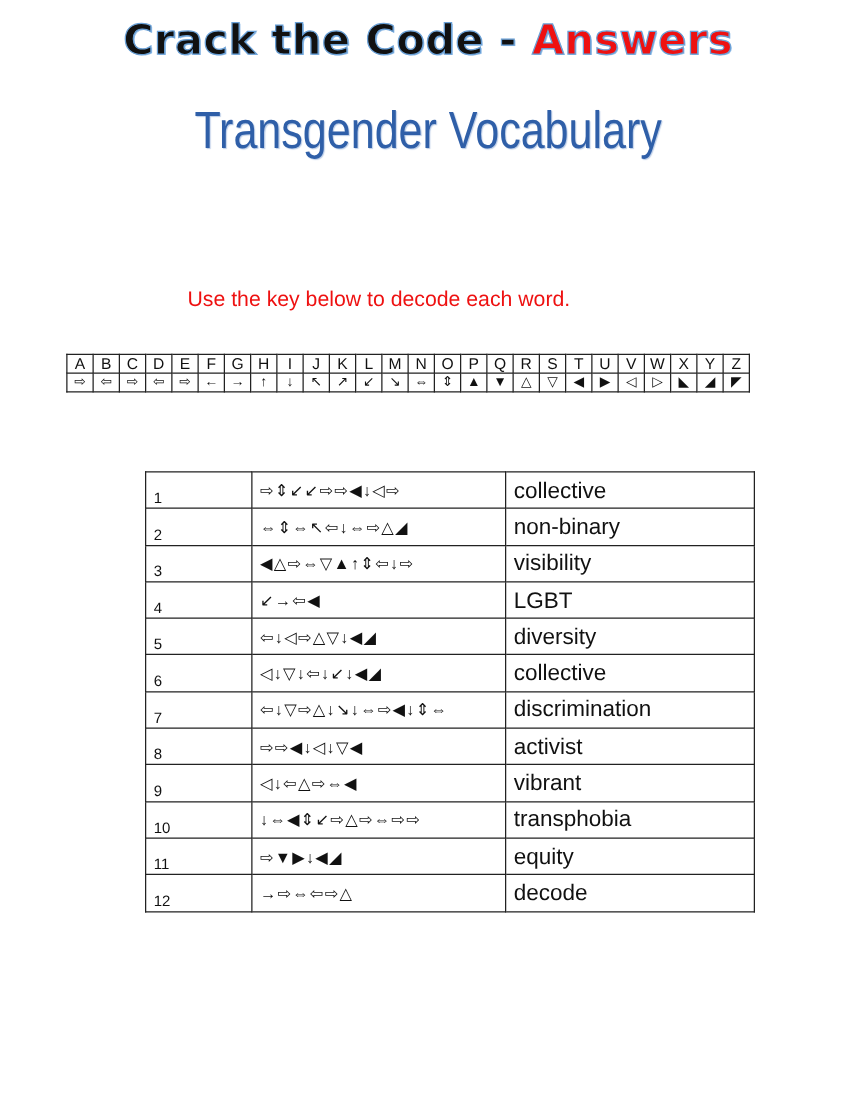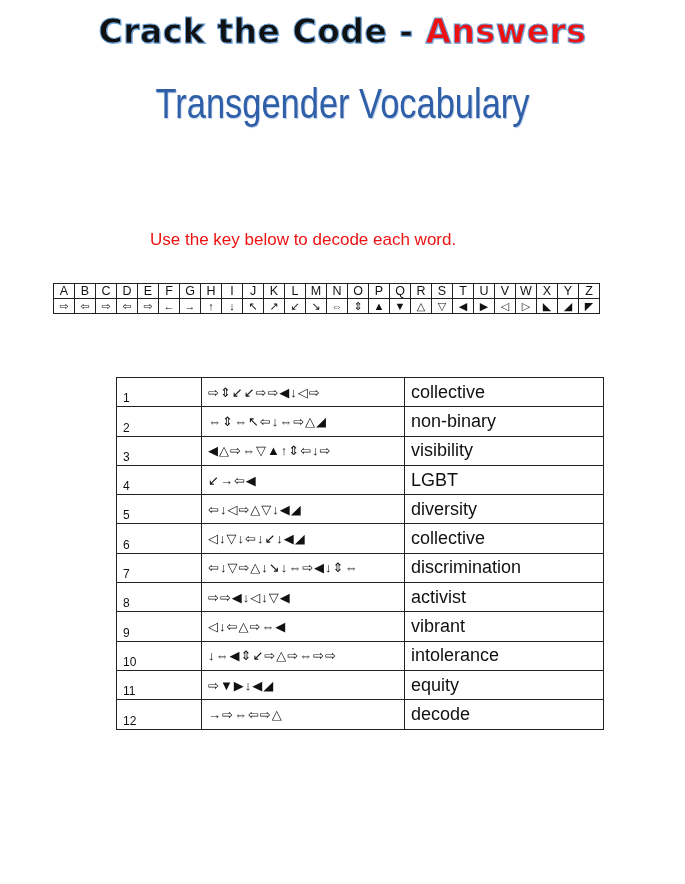--- a/index.html
+++ b/index.html
@@ -140,21 +140,21 @@
         <td class="ans">activist</td>
       </tr>
       <tr>
         <td class="num">9</td>
         <td class="code">◁↓⇦△⇨⇔◀</td>
         <td class="ans">vibrant</td>
       </tr>
       <tr>
         <td class="num">10</td>
         <td class="code">↓⇔◀⇕↙⇨△⇨⇔⇨⇨</td>
-        <td class="ans">intolerance</td>
+        <td class="ans">transphobia</td>
       </tr>
       <tr>
         <td class="num">11</td>
         <td class="code">⇨▼▶↓◀◢</td>
         <td class="ans">equity</td>
       </tr>
       <tr>
         <td class="num">12</td>
         <td class="code">→⇨⇔⇦⇨△</td>
         <td class="ans">decode</td>

